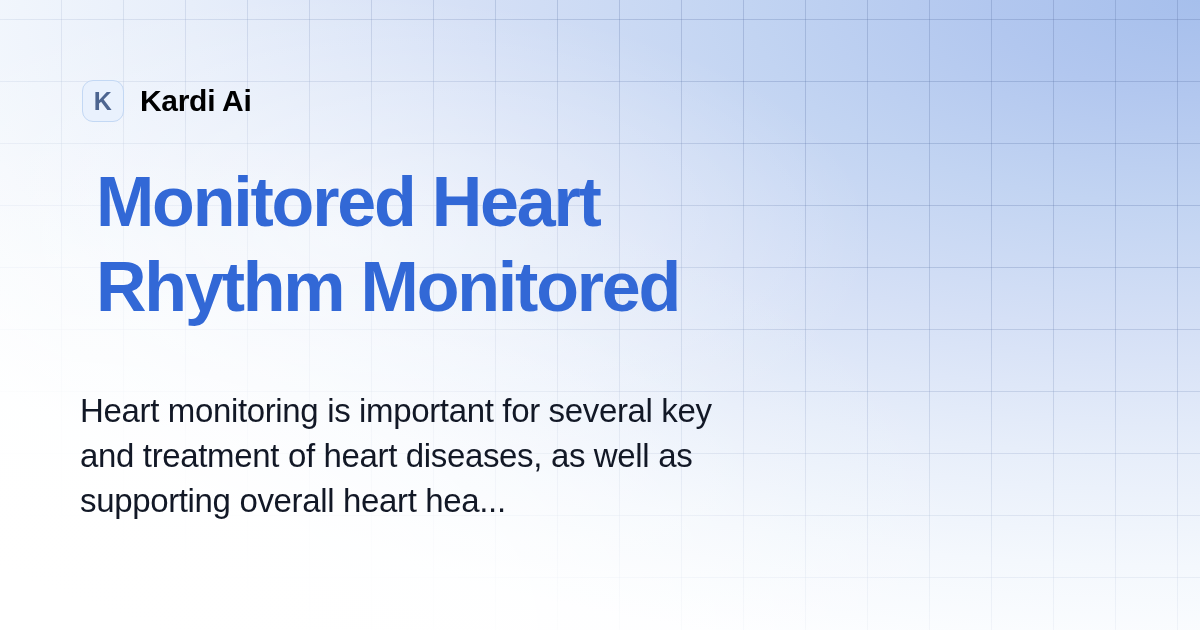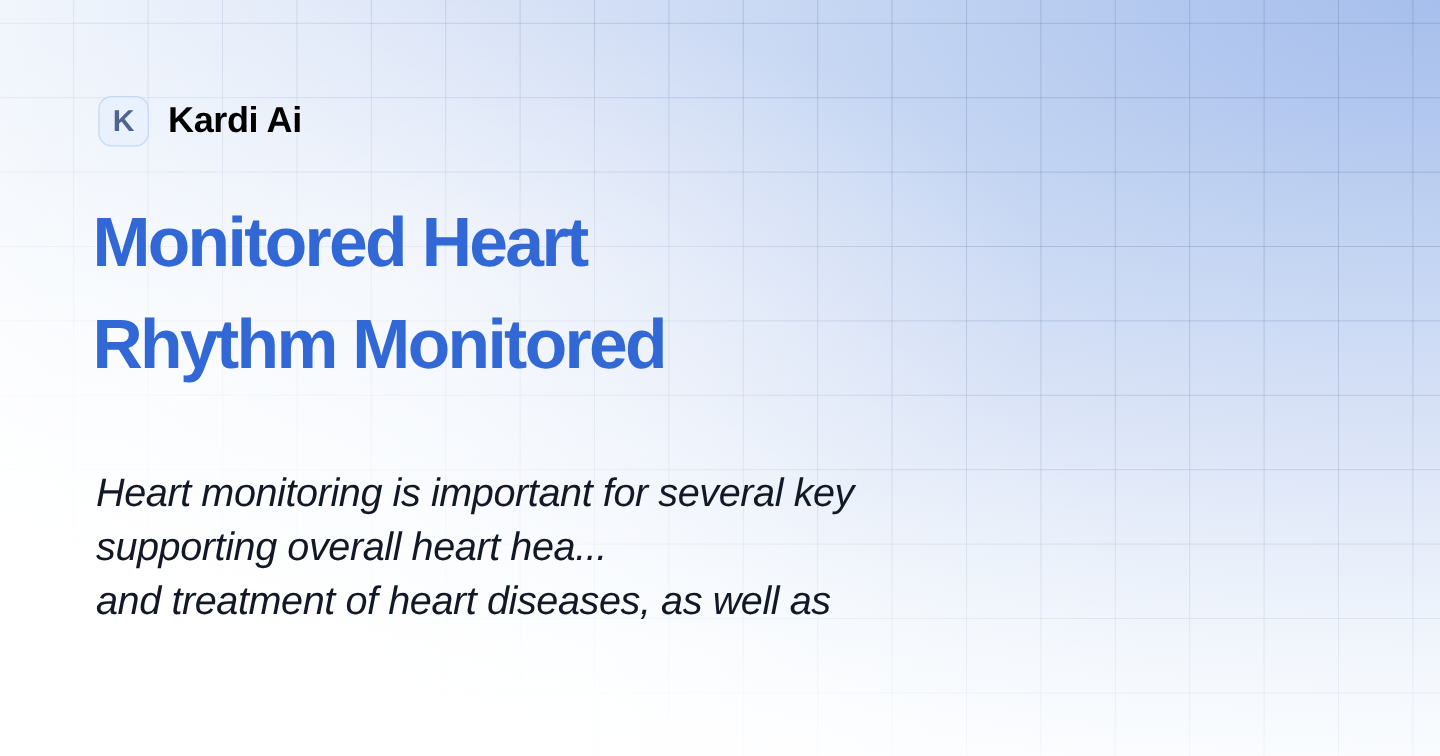--- a/index.html
+++ b/index.html
@@ -131,25 +131,25 @@
     font-weight: bold;
     color: #000000;
     letter-spacing: -0.3px;
     line-height: 1;
     white-space: nowrap;
   }
 
   
   .headline {
     position: absolute;
-    left: 77px;
+    left: 96px;
     top: 160px;
     width: 1000px;
     margin: 0;
-    font-size: 58px;
+    font-size: 70px;
     font-weight: bold;
     line-height: 85px;
     letter-spacing: -2.2px;
     color: #3268d6;
   }
 
   .headline-line {
     display: block;
     white-space: nowrap;
   }
@@ -164,21 +164,20 @@
     font-size: 33px;
     font-weight: normal;
     line-height: 45px;
     letter-spacing: -0.35px;
     color: #121826;
   }
 
   .description-line {
     display: block;
     white-space: nowrap;
-    font-style: italic;
   }
 </style>
 </head>
 <body>
 
 <div id="og-card">
 
   <div class="bg-layer bg-base"></div>
   <div class="bg-layer bg-wash"></div>
   <div class="bg-layer bg-grid"></div>
@@ -192,18 +191,18 @@
       <div class="brand-name">Kardi Ai</div>
     </div>
 
     <h1 class="headline">
       <span class="headline-line">Monitored Heart</span>
       <span class="headline-line">Rhythm Monitored</span>
     </h1>
 
     <p class="description">
       <span class="description-line">Heart monitoring is important for several key</span>
+      <span class="description-line">and treatment of heart diseases, as well as</span>
       <span class="description-line">supporting overall heart hea...</span>
-      <span class="description-line">and treatment of heart diseases, as well as</span>
     </p>
 
   </div>
 </div>
 
 </body></html>

